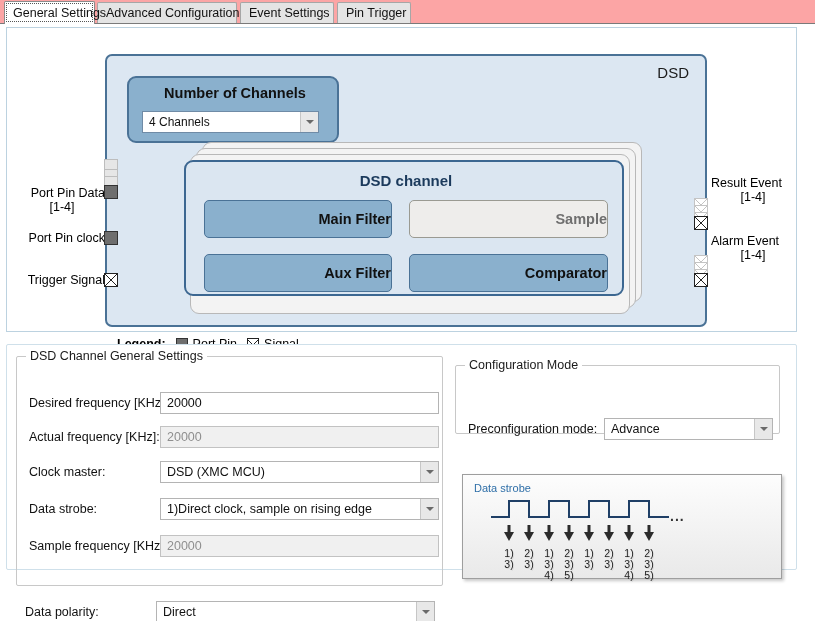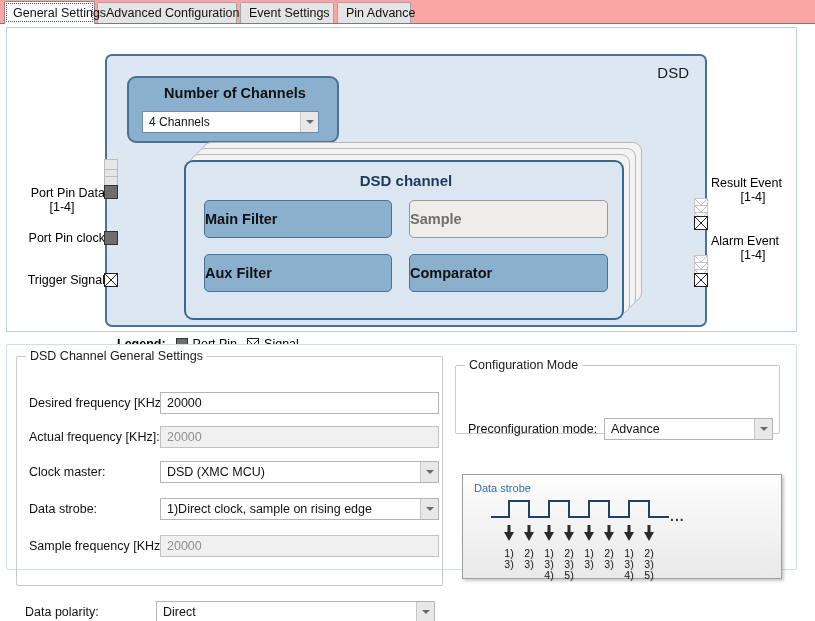--- a/index.html
+++ b/index.html
@@ -102,36 +102,36 @@
   
   .ghost {
     position: absolute;
     background: #f3f3f3;
     border: 1px solid #b8b8b8;
     border-radius: 9px;
   }
 
   
   #chan-card {
-    position: absolute; left: 77px; top: 104px; width: 440px; height: 160px;
+    position: absolute; left: 77px; top: 104px; width: 440px; height: 136px;
     background: #dbe6f1;
     border: 2px solid #3c6791;
     border-radius: 9px;
   }
   #chan-title {
     position: absolute; left: 0; top: 10px; width: 440px;
     text-align: center;
     font-size: 15px; font-weight: bold; color: #1b3a5c;
   }
   .blk {
     position: absolute; height: 38px;
     background: #8ab0cd;
     border: 1px solid #4a7296;
     border-radius: 5px;
-    display: flex; align-items: center; justify-content: flex-start;
+    display: flex; align-items: center; justify-content: flex-end;
     font-size: 14.5px; font-weight: bold; color: #111;
   }
   .blk.disabled {
     background: #eeedeb;
     border: 1px solid #9a9a92;
     color: #6f6f6f;
   }
 
   
   .io-label {
@@ -232,21 +232,21 @@
   <div class="tab active" style="left:4px;width:91px;">
       <span>General Settings</span>
     </div>
   <div class="tab" style="left:97px;width:140px;">
       <span>Advanced Configuration</span>
     </div>
   <div class="tab" style="left:240px;width:94px;">
       <span>Event Settings</span>
     </div>
   <div class="tab" style="left:337px;width:74px;">
-      <span>Pin Advance</span>
+      <span>Pin Trigger</span>
     </div>
 </div>
 
 <div id="page">
 
   <div id="diagram-panel">
 
     <svg width="791" height="305" style="position:absolute;left:0;top:0;">
       <defs>
         <marker id="ah" markerWidth="8" markerHeight="8" refX="7" refY="4" orient="auto">

